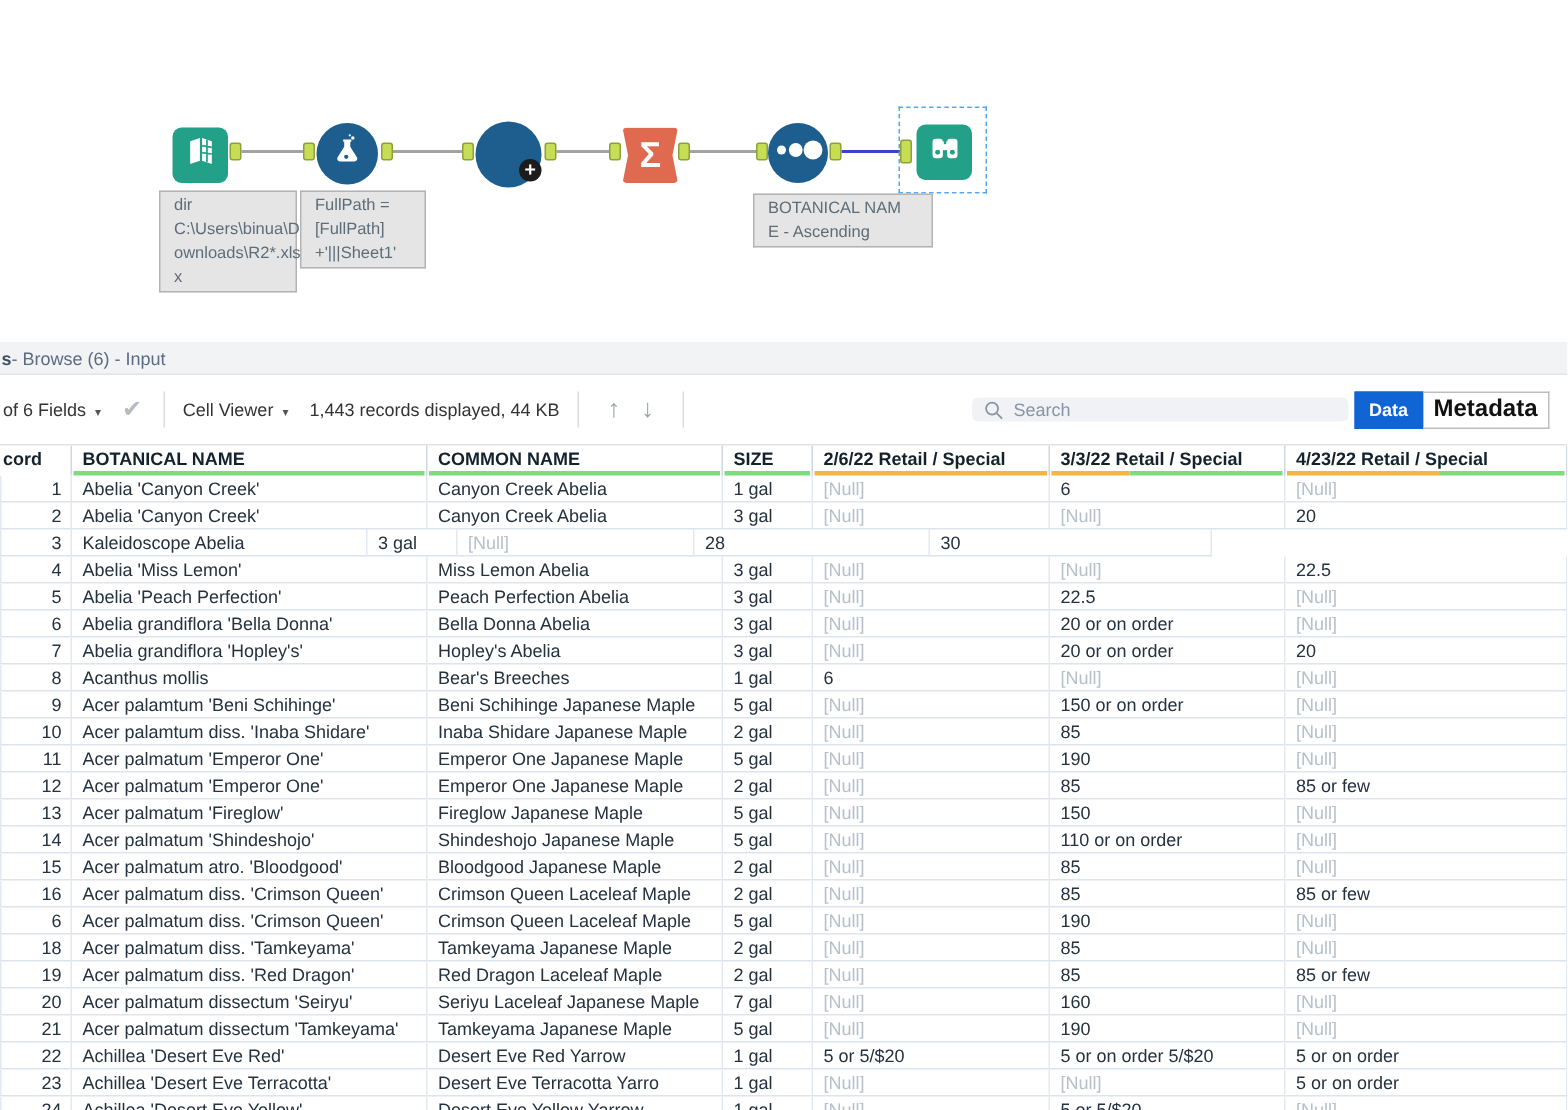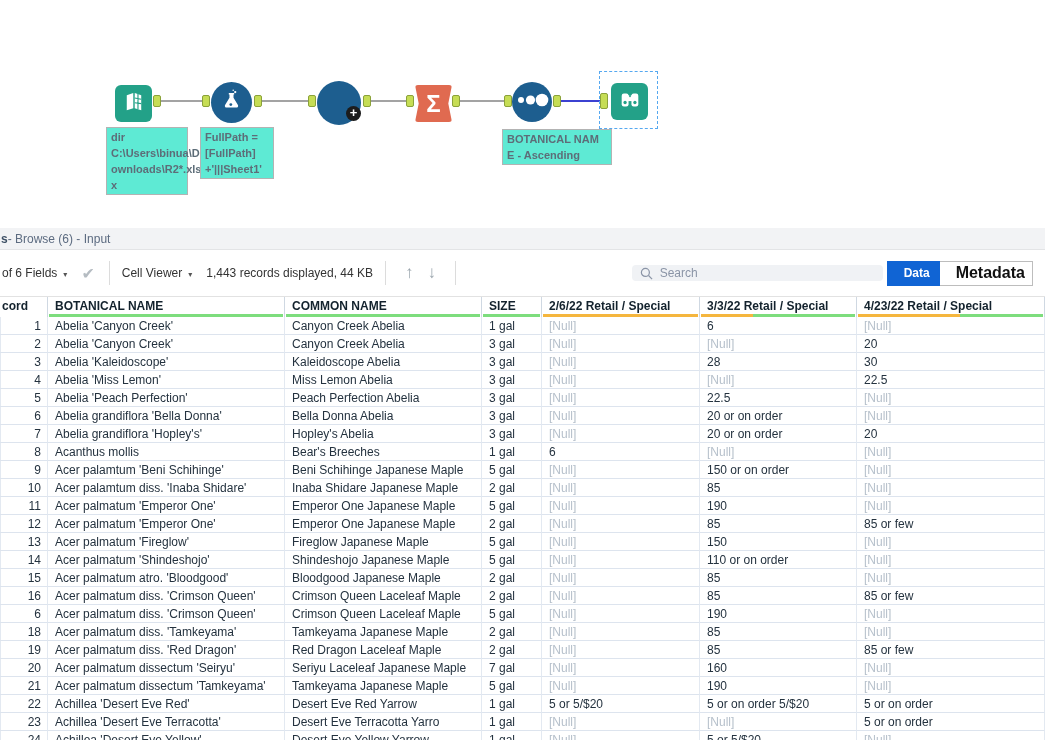--- a/index.html
+++ b/index.html
@@ -6,22 +6,22 @@
   body{width:1045px;height:740px;overflow:hidden;background:#fff;
        font-family:"Liberation Sans",sans-serif;position:relative;}
   
   .canvas{position:absolute;left:0;top:0;width:1045px;height:228px;background:#fff;}
   .tool{position:absolute;}
   .tool-sq{width:37px;height:37px;border-radius:6px;display:flex;align-items:center;justify-content:center;}
   .tool-circle{border-radius:50%;}
   .conn{position:absolute;height:2px;background:#a3a3a3;top:100px;}
   .conn.sel{background:#3b41d1;}
   .anchor{position:absolute;width:8px;height:12px;top:95px;background:#c6dd55;border:1px solid #8ba23a;border-radius:2px;box-sizing:border-box;}
-  .annot{position:absolute;background:#5eead4;border:1px solid #b3b3b3;color:#5d6d78;
-         font-size:11px;line-height:16px;font-weight:700;padding:1px 4px;white-space:pre-line;}
+  .annot{position:absolute;background:#e5e5e5;border:1px solid #b3b3b3;color:#5d6d78;
+         font-size:11px;line-height:16px;font-weight:400;padding:1px 9px;white-space:pre-line;}
   .sel-rect{position:absolute;left:599px;top:71px;width:59px;height:58px;border:1px dashed #55a8f0;box-sizing:border-box;}
   .sigma{color:#fff;font-size:24px;font-weight:700;line-height:1;}
   .plus-badge{position:absolute;left:346px;top:106px;width:15px;height:15px;border-radius:50%;
               background:#1c1c1c;color:#fff;font-size:13px;line-height:14px;text-align:center;font-weight:700;}
   
   .panel-strip{position:absolute;left:0;top:228px;width:1045px;height:22px;background:#f2f3f5;
                border-bottom:1px solid #e3e4e6;box-sizing:border-box;display:flex;align-items:center;
                font-size:12px;color:#5c6b80;}
   .panel-strip b{color:#3f5166;margin-left:1px;}
   .toolbar{position:absolute;left:0;top:250px;width:1045px;height:47px;background:#fff;
@@ -34,21 +34,21 @@
   .tb-arrow{color:#9aa5ad;font-size:17px;margin:0 7px;}
   .records{color:#333;}
   .search-box{display:flex;align-items:center;width:235px;height:16px;background:#f0f2f5;border-radius:4px;
               margin-left:auto;padding:0 8px;color:#8a94a6;}
   .search-box span{margin-left:7px;font-size:12px;}
   .seg-btns{display:flex;margin:0 12px 0 4px;}
   .btn-data{height:25px;padding:0 9px;background:#1064d4;color:#fff;font-weight:700;font-size:12px;
             display:flex;align-items:center;border:1px solid #1064d4;}
   .btn-meta{height:25px;padding:0 7px;background:#fff;color:#111;font-weight:700;font-size:16px;
             display:flex;align-items:center;border:1px solid #bdbdbd;border-left:none;box-sizing:border-box;}
-  .btn-data,.btn-meta{box-sizing:border-box;padding-left:16px;}
+  .btn-data,.btn-meta{box-sizing:border-box;}
   
   .grid{position:absolute;left:0;top:297px;width:1045px;height:443px;overflow:hidden;font-size:12px;}
   .g-head{display:flex;height:20px;}
   .g-hcell{position:relative;box-sizing:border-box;border-right:1px solid #cfd8e2;
            font-weight:700;color:#13222d;display:flex;align-items:center;padding:0 0 2px 7px;}
   .g-hcell:first-child{padding-left:2px;}
   .qbar{position:absolute;left:1px;right:1px;bottom:0;height:3px;display:flex;}
   .qbar i{height:3px;display:block;}
   .g-row{display:flex;height:18px;}
   .g-cell{box-sizing:border-box;border-right:1px solid #e3e9f1;border-bottom:1px solid #dde4ee;
@@ -235,21 +235,20 @@
         <div class="g-cell num" style="width: 48px;">2</div>
         <div class="g-cell" style="width: 237px;">Abelia 'Canyon Creek'</div>
         <div class="g-cell" style="width: 197px;">Canyon Creek Abelia</div>
         <div class="g-cell" style="width: 60px;">3 gal</div>
         <div class="g-cell nul" style="width: 158px;">[Null]</div>
         <div class="g-cell nul" style="width: 157px;">[Null]</div>
         <div class="g-cell" style="width: 188px;">20</div>
       </div>
       <div class="g-row">
         <div class="g-cell num" style="width: 48px;">3</div>
-        <div class="g-cell" style="width: 237px;">Abelia 'Kaleidoscope'</div>
         <div class="g-cell" style="width: 197px;">Kaleidoscope Abelia</div>
         <div class="g-cell" style="width: 60px;">3 gal</div>
         <div class="g-cell nul" style="width: 158px;">[Null]</div>
         <div class="g-cell" style="width: 157px;">28</div>
         <div class="g-cell" style="width: 188px;">30</div>
       </div>
       <div class="g-row">
         <div class="g-cell num" style="width: 48px;">4</div>
         <div class="g-cell" style="width: 237px;">Abelia 'Miss Lemon'</div>
         <div class="g-cell" style="width: 197px;">Miss Lemon Abelia</div>

